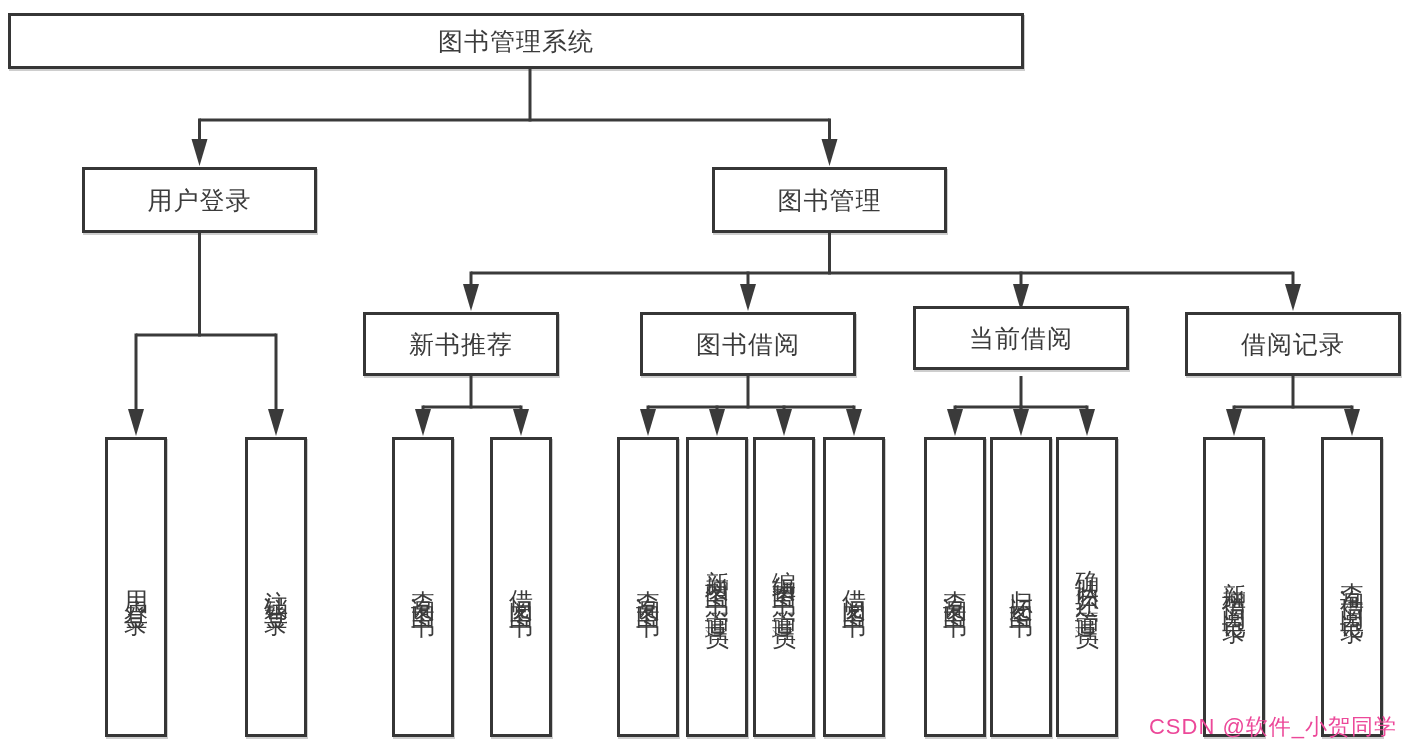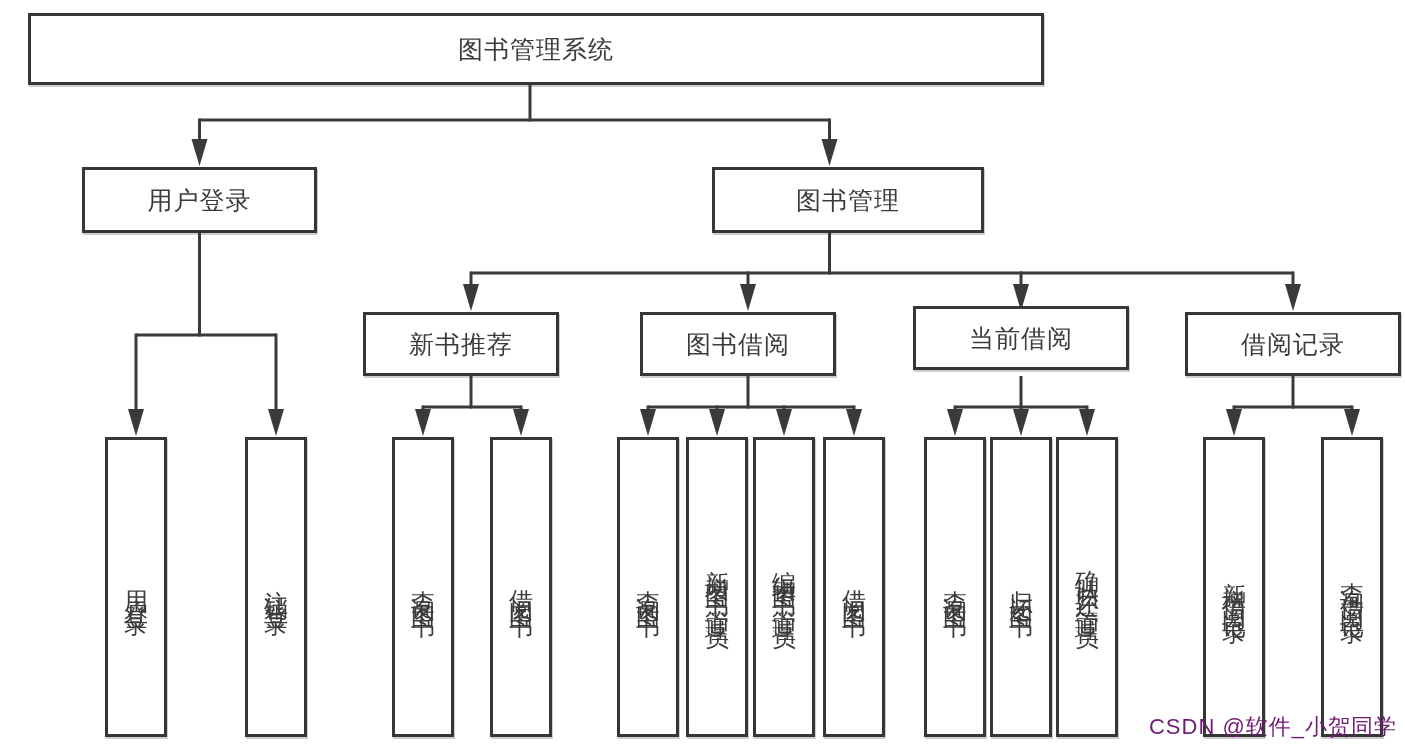--- a/index.html
+++ b/index.html
@@ -100,35 +100,35 @@
       <polygon points="709,409 725,409 717,436" fill="#3a3a3a"></polygon>
       <polygon points="776,409 792,409 784,436" fill="#3a3a3a"></polygon>
       <polygon points="846,409 862,409 854,436" fill="#3a3a3a"></polygon>
       <polygon points="947,409 963,409 955,436" fill="#3a3a3a"></polygon>
       <polygon points="1013,409 1029,409 1021,436" fill="#3a3a3a"></polygon>
       <polygon points="1079,409 1095,409 1087,436" fill="#3a3a3a"></polygon>
       <polygon points="1226,409 1242,409 1234,436" fill="#3a3a3a"></polygon>
       <polygon points="1344,409 1360,409 1352,436" fill="#3a3a3a"></polygon>
     </svg>
 
-  <div class="box h" style="left:28px;top:13px;width:1016px;height:72px">
+  <div class="box h" style="left:8px;top:13px;width:1016px;height:56px">
     <span>图书管理系统</span>
   </div>
 
   <div class="box h" style="left:82px;top:167px;width:235px;height:66px">
     <span>用户登录</span>
   </div>
-  <div class="box h" style="left:712px;top:167px;width:272px;height:66px">
+  <div class="box h" style="left:712px;top:167px;width:235px;height:66px">
     <span>图书管理</span>
   </div>
 
   <div class="box h" style="left:363px;top:312px;width:196px;height:64px">
     <span>新书推荐</span>
   </div>
-  <div class="box h" style="left:640px;top:312px;width:196px;height:64px">
+  <div class="box h" style="left:640px;top:312px;width:216px;height:64px">
     <span>图书借阅</span>
   </div>
   <div class="box h" style="left:913px;top:306px;width:216px;height:64px">
     <span>当前借阅</span>
   </div>
   <div class="box h" style="left:1185px;top:312px;width:216px;height:64px">
     <span>借阅记录</span>
   </div>
 
   <div class="box v" style="left:105px;top:437px;width:62px;height:300px">
@@ -168,14 +168,14 @@
     <span>确认归还（管理员）</span>
   </div>
 
   <div class="box v" style="left:1203px;top:437px;width:62px;height:300px">
     <span>新增借阅记录</span>
   </div>
   <div class="box v" style="left:1321px;top:437px;width:62px;height:300px">
     <span>查询借阅记录</span>
   </div>
 
-  <div class="watermark" style="color: #701a75;">CSDN @软件_小贺同学</div>
+  <div class="watermark" style="color: #ec4899;">CSDN @软件_小贺同学</div>
 </div>
 
 </body></html>

